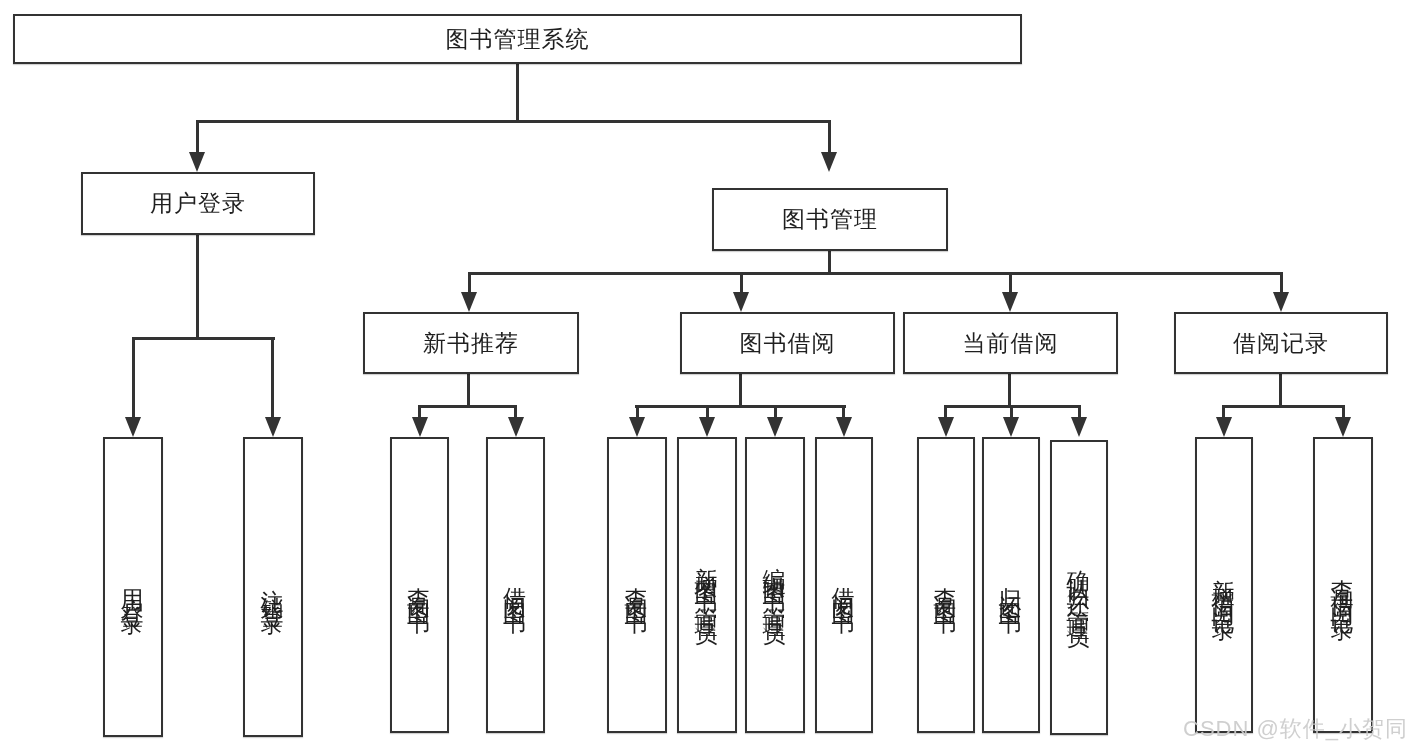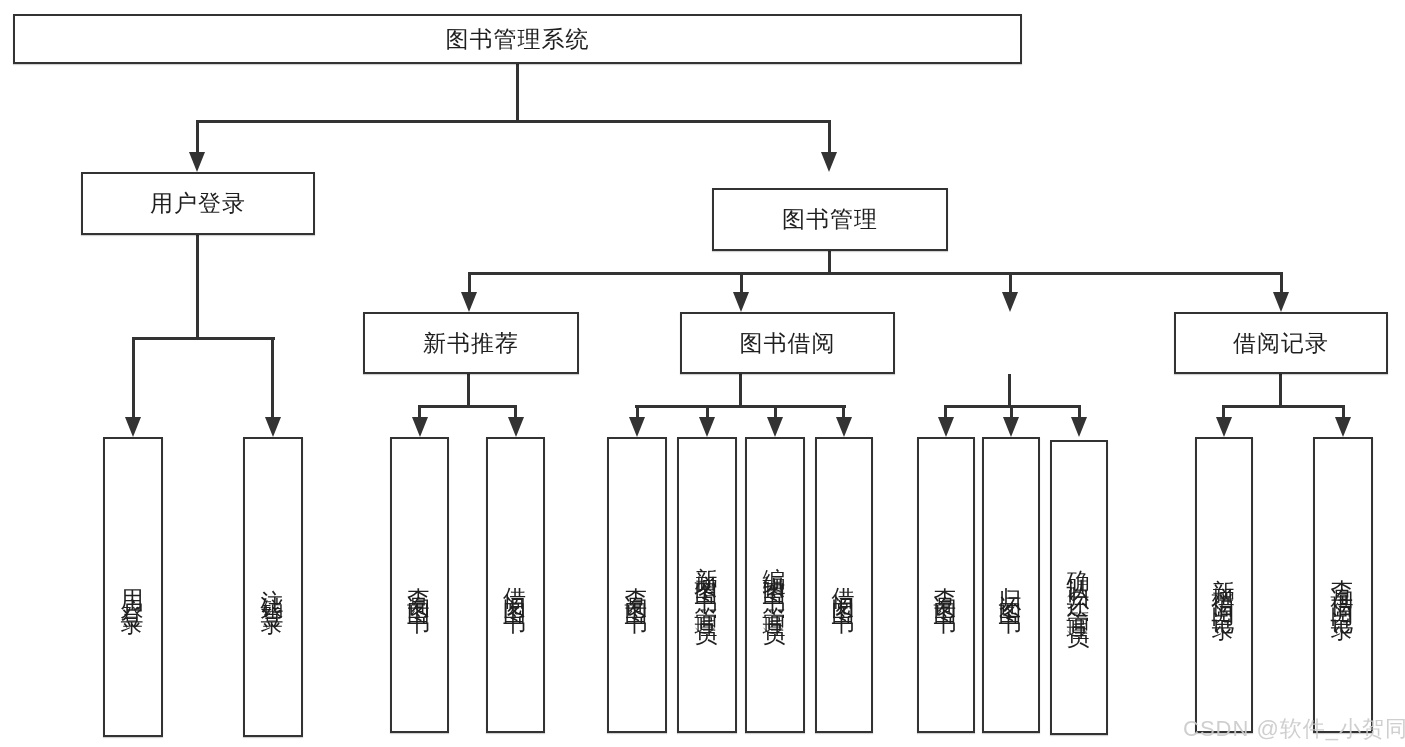--- a/index.html
+++ b/index.html
@@ -74,20 +74,21 @@
   <div class="a" style="left:461px;top:292px;"></div>
   <div class="v" style="left:740px;top:272px;height:22px;"></div>
   <div class="a" style="left:733px;top:292px;"></div>
   <div class="v" style="left:1009px;top:272px;height:22px;"></div>
   <div class="a" style="left:1002px;top:292px;"></div>
   <div class="v" style="left:1280px;top:272px;height:22px;"></div>
   <div class="a" style="left:1273px;top:292px;"></div>
 
   <div class="box" style="left:363px;top:312px;width:216px;height:62px;">新书推荐</div>
   <div class="box" style="left:633px;top:312px;width:215px;height:62px;margin-left:47px;">图书借阅</div>
+  <div class="box" style="left:903px;top:312px;width:215px;height:62px;">当前借阅</div>
   <div class="box" style="left:1174px;top:312px;width:214px;height:62px;">借阅记录</div>
 
   <div class="v" style="left:467px;top:374px;height:34px;"></div>
   <div class="h" style="left:418px;top:405px;width:99px;"></div>
   <div class="v" style="left:418px;top:405px;height:14px;"></div>
   <div class="a" style="left:412px;top:417px;"></div>
   <div class="v" style="left:514px;top:405px;height:14px;"></div>
   <div class="a" style="left:508px;top:417px;"></div>
 
   <div class="v" style="left:739px;top:374px;height:34px;"></div>

